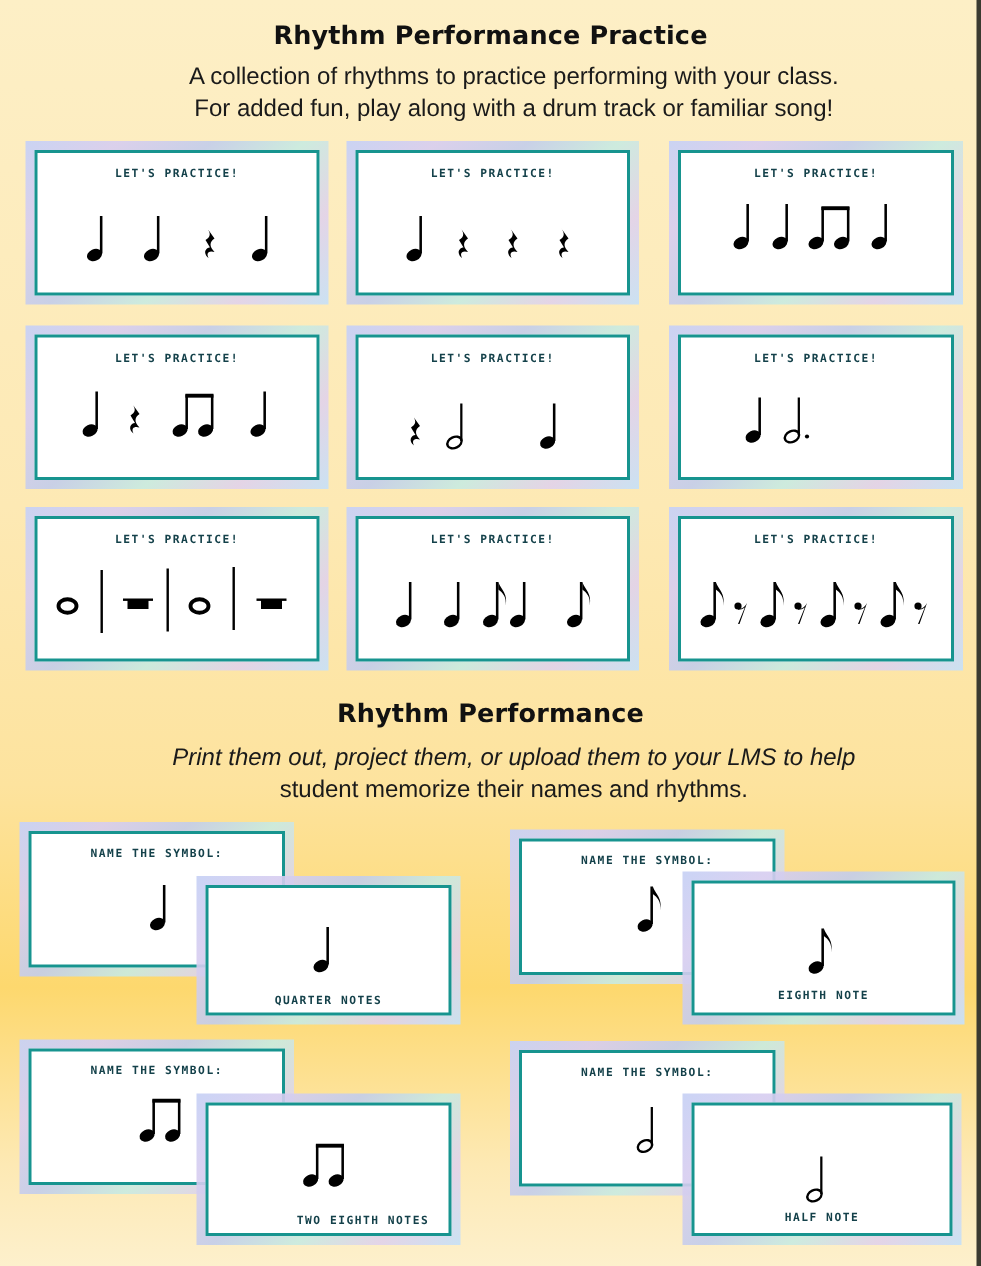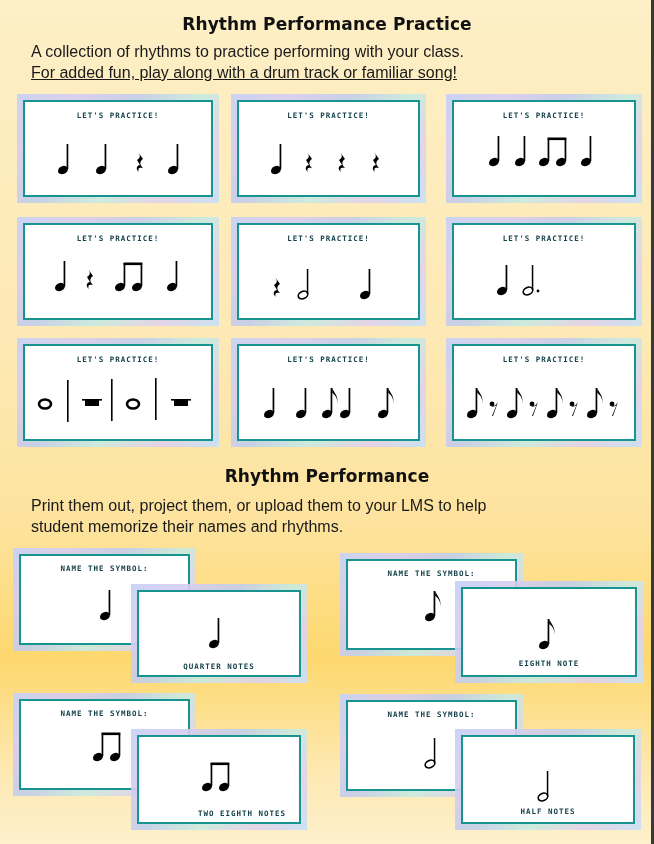--- a/index.html
+++ b/index.html
@@ -11,21 +11,21 @@
     background: linear-gradient(180deg, #fdefc6 0%, #fde9b4 40%, #fde39e 62%, #fdd86e 78%, #fde9b4 92%, #fdf0cc 100%);
   }
   .right-edge { position: absolute; top: 0; right: 0; width: 3px; height: 844px; background: #3a3a30; }
 
   .heading {
     position: absolute; left: 0; width: 654px; text-align: center;
     font-family: "DejaVu Sans", sans-serif; font-weight: bold; font-size: 17px; color: #111;
     letter-spacing: 0.1px;
   }
   .subtext {
-    position: absolute; left: 0; width: 654px; text-align: left;
+    position: absolute; left: 0; width: 654px; text-align: center;
     font-family: "Liberation Sans", sans-serif; font-size: 16px; line-height: 20px; color: #1a1a1a; padding-left: 31px;
   }
 
   
   .card {
     position: absolute;
     background:
       linear-gradient(135deg, rgba(200,210,245,0.95) 0%, rgba(215,205,240,0.9) 20%, rgba(195,205,235,0.9) 40%, rgba(200,235,225,0.9) 60%, rgba(225,210,235,0.9) 80%, rgba(200,225,245,0.95) 100%);
     padding: 6px;
   }
@@ -85,21 +85,21 @@
       <rect x="20.6" y="-24" width="1.7" height="23" fill="#000"></rect>
       <rect x="3.6" y="-24.5" width="18.7" height="2.6" fill="#000"></rect>
     </g>
   </defs>
 </svg>
 
 <div class="right-edge"></div>
 
 <div class="heading" style="top:14px;">Rhythm Performance Practice</div>
 <div class="subtext" style="top:42px;">A collection of rhythms to practice performing with your class.</div>
-<div class="subtext" style="top:63px;text-decoration:underline;">For added fun, play along with a drum track or familiar song!</div>
+<div class="subtext" style="top:63px;">For added fun, play along with a drum track or familiar song!</div>
 
 <div class="card" style="left:17px; top:94px; width:202px; height:109px;">
   <div class="card-inner">
     <div class="card-title">LET'S PRACTICE!</div>
     <div class="notes">
       <svg width="150" height="52" viewBox="0 0 150 52">
         <use href="#q" x="20" y="40"></use>
           <use href="#q" x="58" y="40"></use>
           <use href="#qr" x="97" y="38"></use>
           <use href="#q" x="130" y="40"></use>
@@ -216,21 +216,21 @@
         <use href="#e" x="88" y="40"></use>
           <use href="#er" x="110" y="36"></use>
         <use href="#e" x="128" y="40"></use>
           <use href="#er" x="150" y="36"></use>
       </svg>
     </div>
   </div>
 </div>
 
 <div class="heading" style="top:466px;">Rhythm Performance</div>
-<div class="subtext" style="top:496px;">Print them out, project them, or upload them to your LMS to help</div>
+<div class="subtext" style="top:496px;font-style:italic;">Print them out, project them, or upload them to your LMS to help</div>
 <div class="subtext" style="top:517px;">student memorize their names and rhythms.</div>
 
 <div class="card" style="left:13px; top:548px; width:183px; height:103px;">
   <div class="card-inner">
     <div class="flash-label" style="top:8px;">NAME THE SYMBOL:</div>
     <div class="flash-sym" style="top:28px; left:10px;">
       <svg width="30" height="40" viewBox="-10 -32 30 40">
           <use href="#q" x="0" y="0"></use>
         </svg>
     </div>
@@ -299,15 +299,15 @@
     </div>
   </div>
 </div>
 <div class="card" style="left:455px; top:729px; width:186px; height:101px;">
   <div class="card-inner">
     <div class="flash-sym" style="top:28px;">
       <svg width="30" height="40" viewBox="-10 -32 30 40">
           <use href="#h" x="0" y="0"></use>
         </svg>
     </div>
-    <div class="flash-label" style="top:70px;">HALF NOTES</div>
+    <div class="flash-label" style="top:70px;">HALF NOTE</div>
   </div>
 </div>
 
 </body></html>

